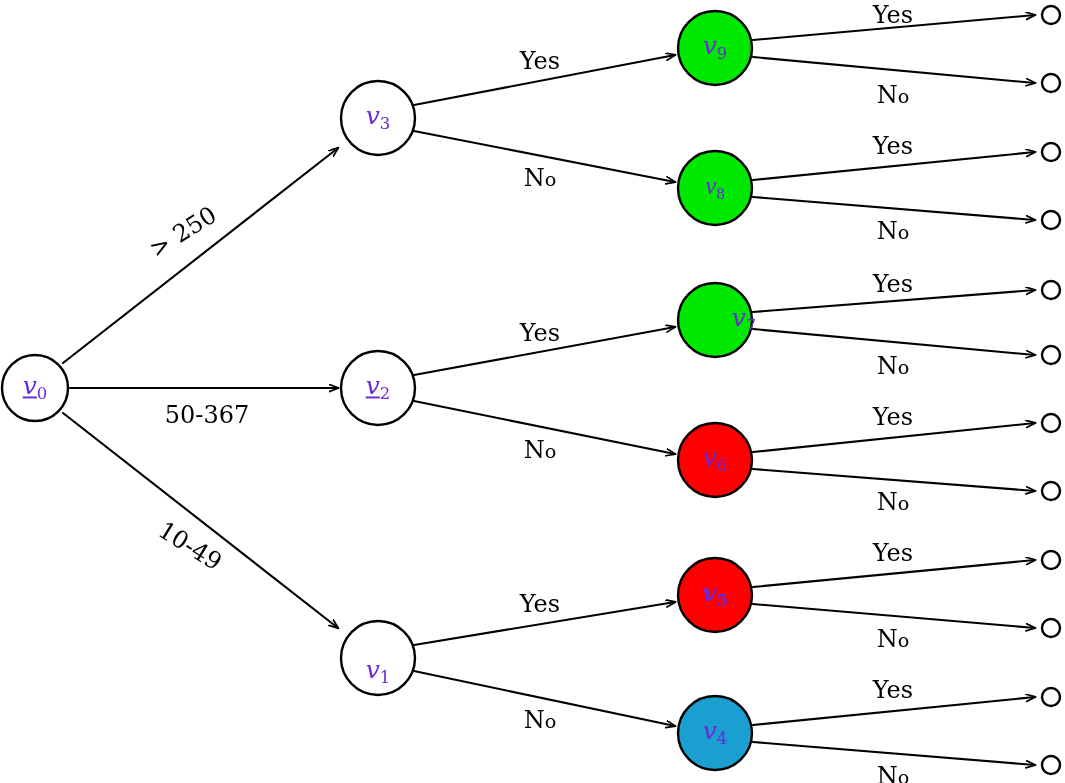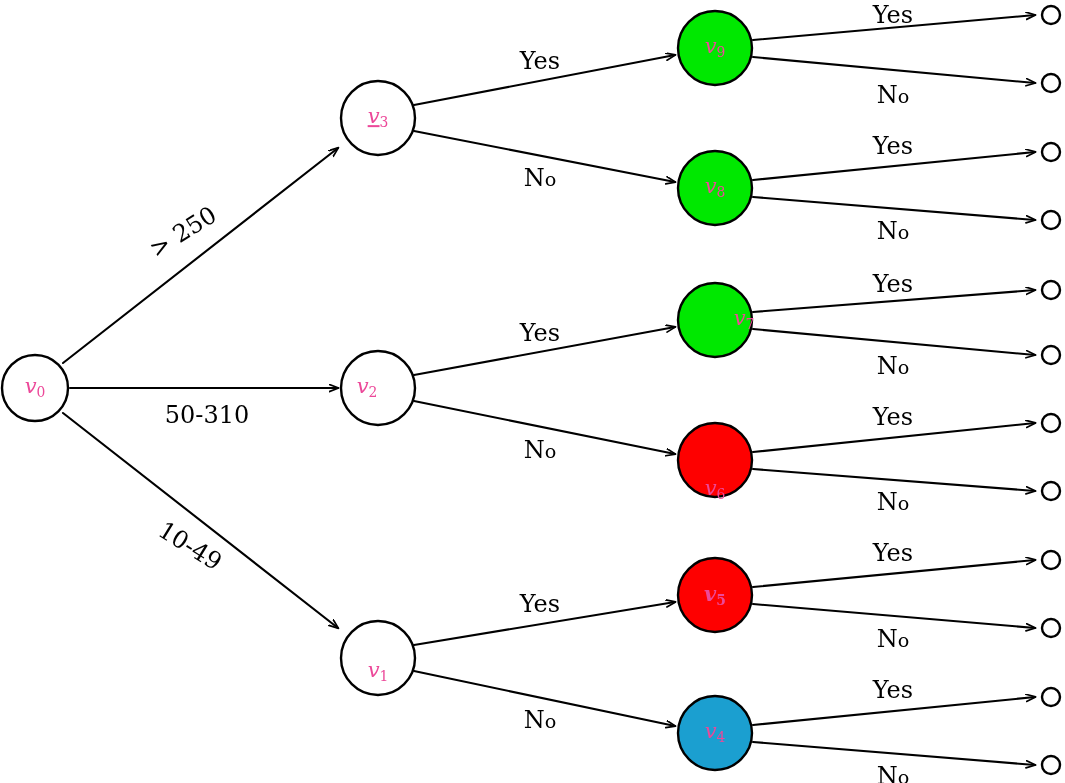--- a/index.html
+++ b/index.html
@@ -11,22 +11,22 @@
     overflow:hidden;
   }
   svg.layer{position:absolute;top:0;left:0;width:1065px;height:783px;}
   .edge{stroke:#000000;stroke-width:2.1;fill:none;stroke-linecap:round;}
   .nodecircle{stroke:#000000;stroke-width:2.4;}
   .leafcircle{stroke:#000000;stroke-width:2.4;fill:#ffffff;}
   .nodelabel{
     position:absolute;
     transform:translate(-50%,-50%);
     font-style:italic;
-    font-size:21px;
-    color:#ec4899;
+    font-size:25px;
+    color:#6d28d9;
     white-space:nowrap;
     pointer-events:none;
     line-height:1;
   }
   .nodelabel sub{
     font-style:normal;
     font-size:0.66em;
     vertical-align:-0.28em;
     letter-spacing:0;
   }
@@ -100,45 +100,45 @@
         <circle cx="1051" cy="491" r="9" class="leafcircle"></circle>
         <circle cx="1051" cy="560" r="9" class="leafcircle"></circle>
         <circle cx="1051" cy="628" r="9" class="leafcircle"></circle>
         <circle cx="1051" cy="697" r="9" class="leafcircle"></circle>
         <circle cx="1051" cy="765" r="9" class="leafcircle"></circle>
       </g>
   </svg>
 
   <div id="label-layer">
       <div class="edgelabel rot-up" style="left: 183px; top: 232px;">&gt; 250</div>
-      <div class="edgelabel" style="left: 207px; top: 415px;">50-310</div>
+      <div class="edgelabel" style="left: 207px; top: 415px;">50-367</div>
       <div class="edgelabel rot-dn" style="left: 190px; top: 546px;">10-49</div>
       <div class="edgelabel" style="left: 540px; top: 61px;">Yes</div>
       <div class="edgelabel" style="left: 540px; top: 178px;">N<span class="smallcaps-o">o</span></div>
       <div class="edgelabel" style="left: 540px; top: 333px;">Yes</div>
       <div class="edgelabel" style="left: 540px; top: 450px;">N<span class="smallcaps-o">o</span></div>
       <div class="edgelabel" style="left: 540px; top: 604px;">Yes</div>
       <div class="edgelabel" style="left: 540px; top: 720px;">N<span class="smallcaps-o">o</span></div>
       <div class="edgelabel" style="left: 893px; top: 15px;">Yes</div>
       <div class="edgelabel" style="left: 893px; top: 95px;">N<span class="smallcaps-o">o</span></div>
       <div class="edgelabel" style="left: 893px; top: 146px;">Yes</div>
       <div class="edgelabel" style="left: 893px; top: 231px;">N<span class="smallcaps-o">o</span></div>
       <div class="edgelabel" style="left: 893px; top: 284px;">Yes</div>
       <div class="edgelabel" style="left: 893px; top: 366px;">N<span class="smallcaps-o">o</span></div>
       <div class="edgelabel" style="left: 893px; top: 417px;">Yes</div>
       <div class="edgelabel" style="left: 893px; top: 502px;">N<span class="smallcaps-o">o</span></div>
       <div class="edgelabel" style="left: 893px; top: 553px;">Yes</div>
       <div class="edgelabel" style="left: 893px; top: 639px;">N<span class="smallcaps-o">o</span></div>
       <div class="edgelabel" style="left: 893px; top: 690px;">Yes</div>
       <div class="edgelabel" style="left: 893px; top: 776px;">N<span class="smallcaps-o">o</span></div>
-      <div class="nodelabel" style="left: 35px; top: 388px;">v<sub>0</sub></div>
-      <div class="nodelabel" style="left: 378px; top: 118px; text-decoration: underline;">v<sub>3</sub></div>
-      <div class="nodelabel" style="left: 367px; top: 388px;">v<sub>2</sub></div>
+      <div class="nodelabel" style="left: 35px; top: 388px; text-decoration: underline;">v<sub>0</sub></div>
+      <div class="nodelabel" style="left: 378px; top: 118px;">v<sub>3</sub></div>
+      <div class="nodelabel" style="left: 378px; top: 388px; text-decoration: underline;">v<sub>2</sub></div>
       <div class="nodelabel" style="left: 378px; top: 672px;">v<sub>1</sub></div>
       <div class="nodelabel" style="left: 715px; top: 48px;">v<sub>9</sub></div>
-      <div class="nodelabel" style="left: 715px; top: 188px;">v<sub>8</sub></div>
+      <div class="nodelabel" style="left: 715px; top: 188px; font-family: Liberation Serif, serif;">v<sub>8</sub></div>
       <div class="nodelabel" style="left: 744px; top: 320px;">v<sub>7</sub></div>
-      <div class="nodelabel" style="left: 715px; top: 460px; margin-top: 30px;">v<sub>6</sub></div>
+      <div class="nodelabel" style="left: 715px; top: 460px;">v<sub>6</sub></div>
       <div class="nodelabel" style="left: 715px; top: 595px; font-weight: bold;">v<sub>5</sub></div>
       <div class="nodelabel" style="left: 715px; top: 733px; text-align: right;">v<sub>4</sub></div>
     </div>
 
 </div>
 
 </body></html>

